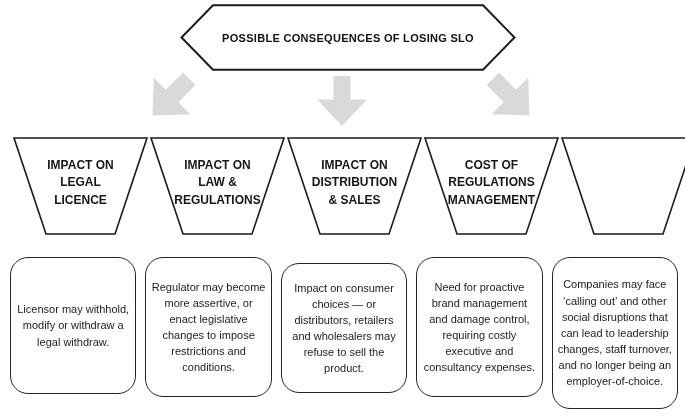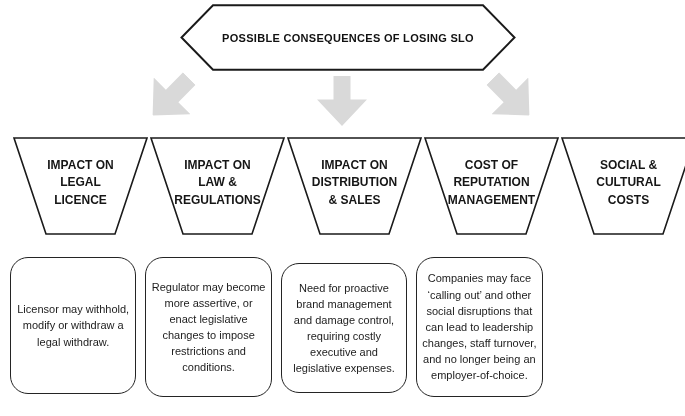--- a/index.html
+++ b/index.html
@@ -109,33 +109,31 @@
       </svg>
       <div class="trap-heading">IMPACT ON
 DISTRIBUTION
 &amp; SALES</div>
     </div>
     <div class="trap-cell">
       <svg width="137" height="98" viewBox="0 0 137 98">
         <polygon points="2,1 135,1 103,97 34,97" fill="#ffffff" stroke="#1a1a1a" stroke-width="1.6"></polygon>
       </svg>
       <div class="trap-heading">COST OF
-REPUTATION
+REGULATIONS
 MANAGEMENT</div>
     </div>
     <div class="trap-cell">
       <svg width="137" height="98" viewBox="0 0 137 98">
         <polygon points="2,1 135,1 103,97 34,97" fill="#ffffff" stroke="#1a1a1a" stroke-width="1.6"></polygon>
       </svg>
-      <div class="trap-heading">SOCIAL &amp;
-CULTURAL
-COSTS</div>
     </div>
   </div>
 
   <div class="boxes">
     <div class="desc-box">Licensor may withhold, modify or withdraw a legal withdraw.</div>
     <div class="desc-box">Regulator may become more assertive, or enact legislative changes to impose restrictions and conditions.</div>
-    <div class="desc-box">Need for proactive brand management and damage control, requiring costly executive and legislative expenses.</div>
+    <div class="desc-box">Impact on consumer choices — or distributors, retailers and wholesalers may refuse to sell the product.</div>
+    <div class="desc-box">Need for proactive brand management and damage control, requiring costly executive and consultancy expenses.</div>
     <div class="desc-box">Companies may face ‘calling out’ and other social disruptions that can lead to leadership changes, staff turnover, and no longer being an employer-of-choice.</div>
   </div>
 
 </div>
 
 </body></html>

